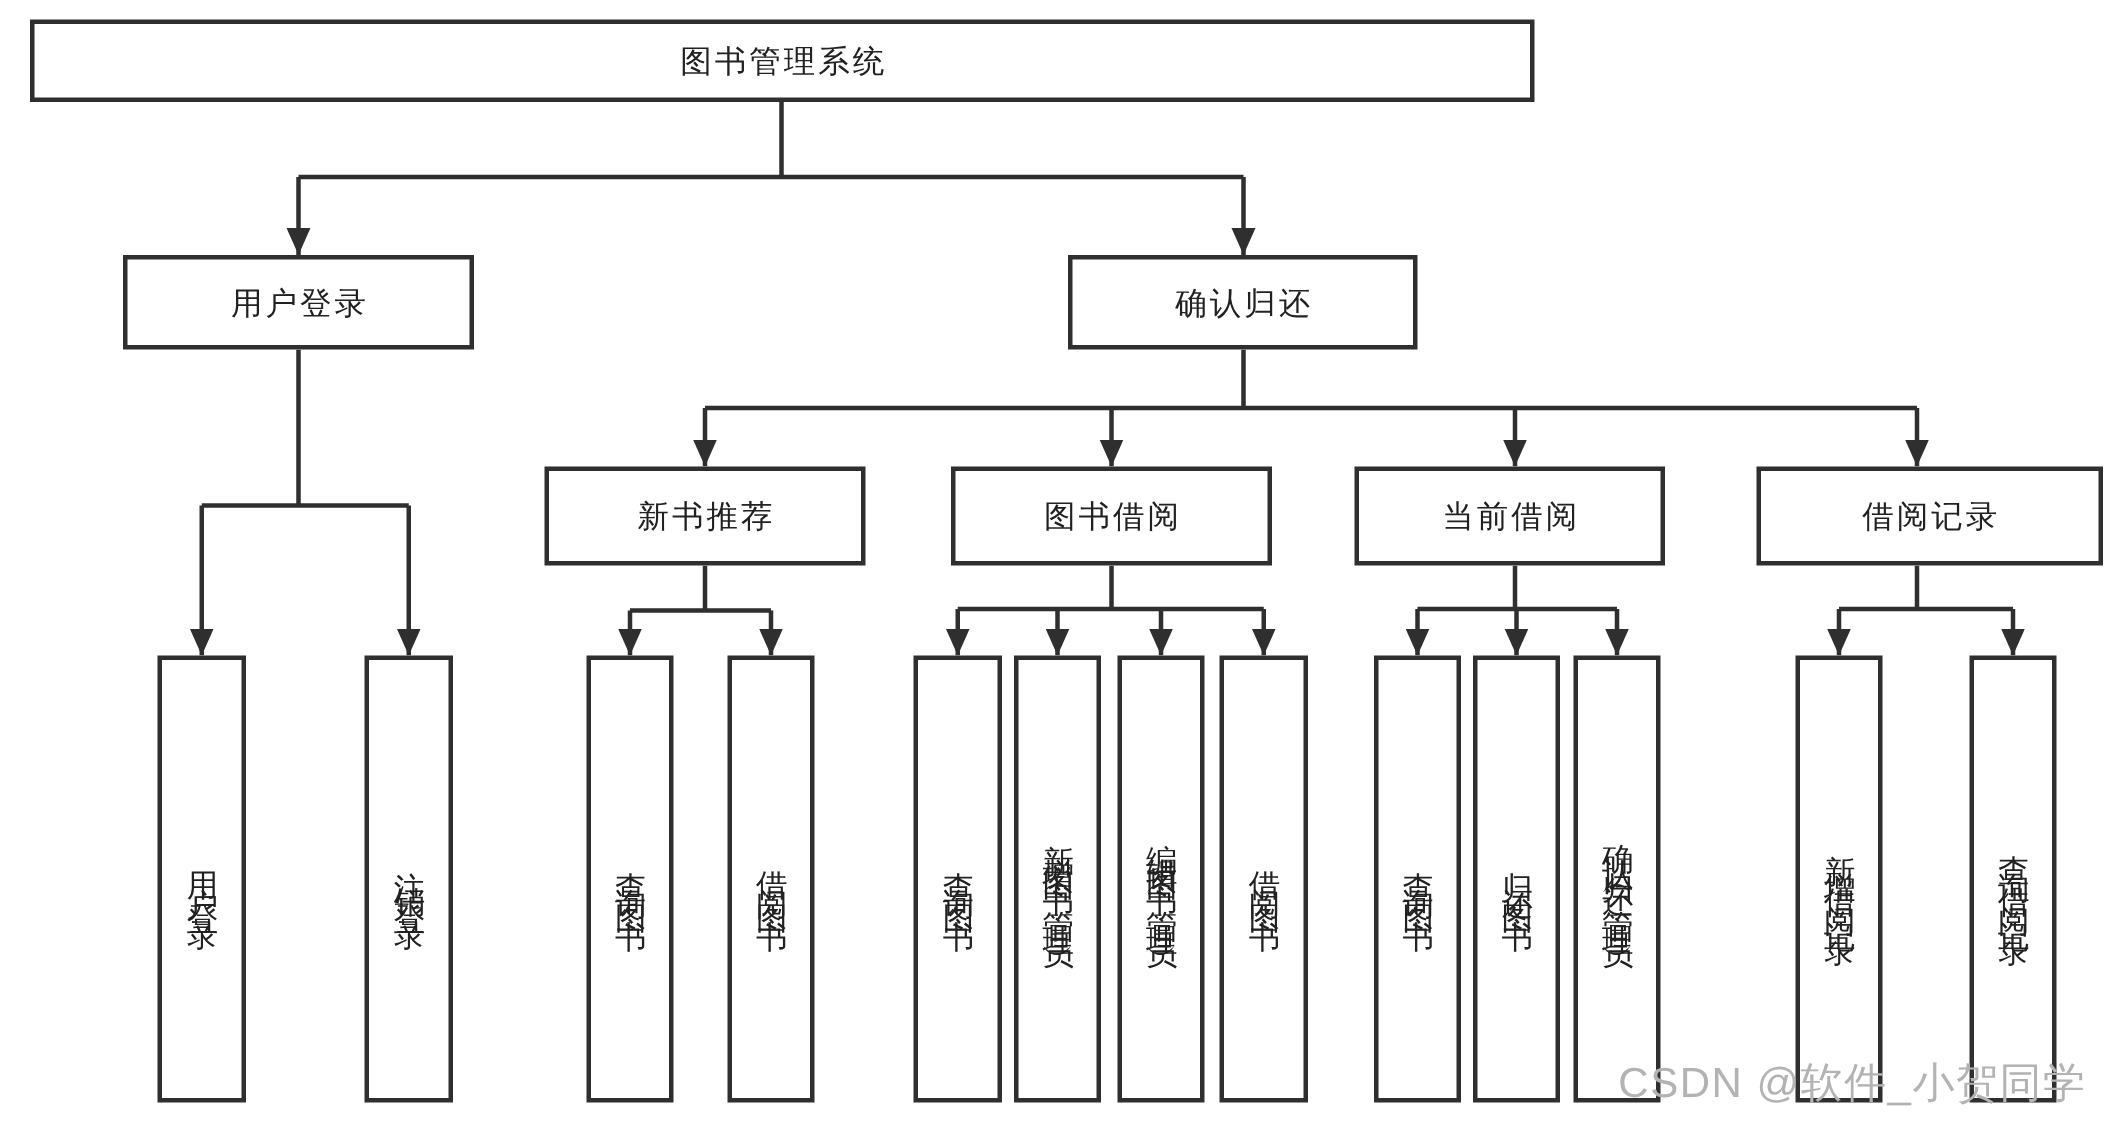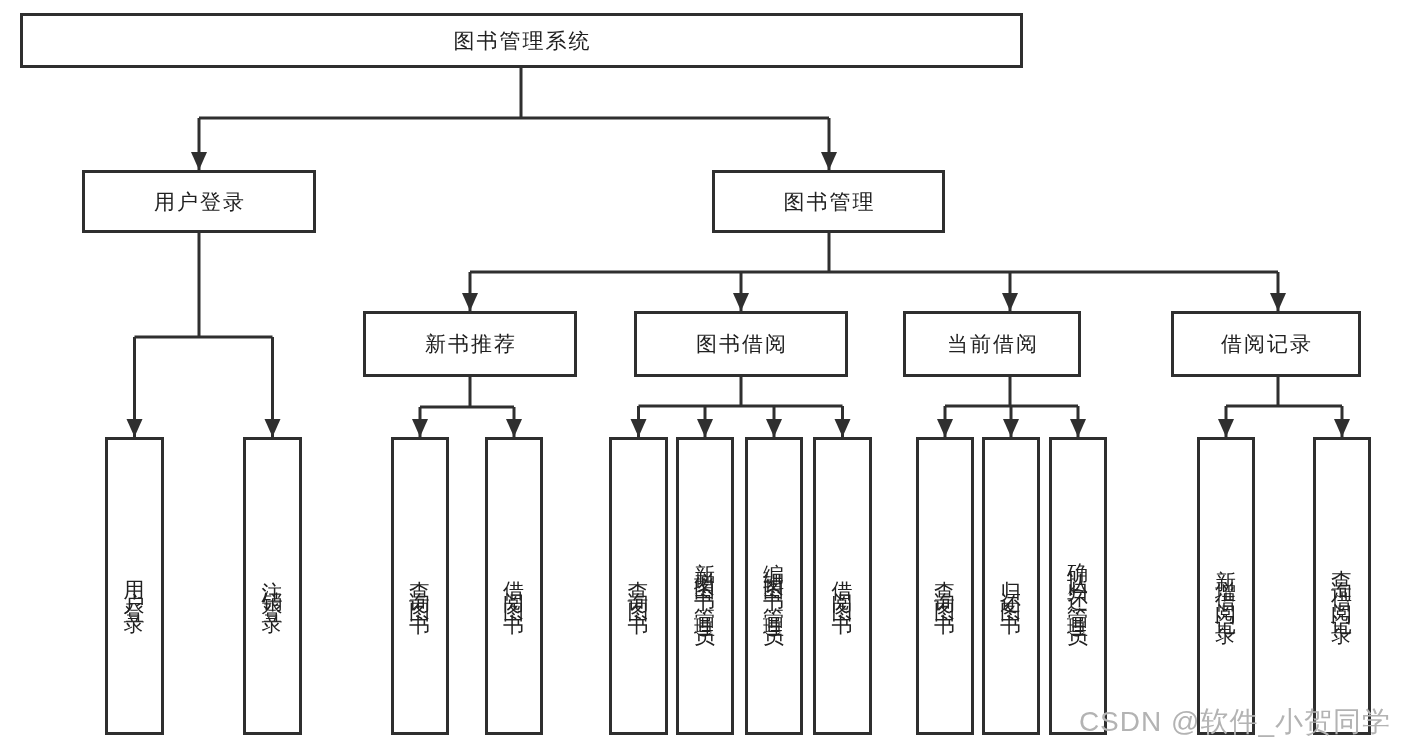--- a/index.html
+++ b/index.html
@@ -96,26 +96,26 @@
       <path d="M1011,406 V437"></path>
       <path d="M1078,406 V437"></path>
       <path d="M1226,406 V437"></path>
       <path d="M1342,406 V437"></path>
     </g>
   </svg>
 
   <div class="node" style="left:20px;top:13px;width:1003px;height:55px;">图书管理系统</div>
 
   <div class="node" style="left:82px;top:170px;width:234px;height:63px;">用户登录</div>
-  <div class="node" style="left:712px;top:170px;width:233px;height:63px;">图书管理</div>
+  <div class="node" style="left:712px;top:170px;width:233px;height:63px;">确认归还</div>
 
   <div class="node" style="left:634px;top:311px;width:214px;height:66px;">图书借阅</div>
   <div class="node" style="left:363px;top:311px;width:214px;height:66px;">新书推荐</div>
-  <div class="node" style="left:903px;top:311px;width:178px;height:66px;">当前借阅</div>
-  <div class="node" style="left:1171px;top:311px;width:190px;height:66px;">借阅记录</div>
+  <div class="node" style="left:903px;top:311px;width:207px;height:66px;">当前借阅</div>
+  <div class="node" style="left:1171px;top:311px;width:231px;height:66px;">借阅记录</div>
 
   <div class="leaf" style="left:105px;width:59px;">
     <span>用户登录</span>
   </div>
   <div class="leaf" style="left:243px;width:59px;">
     <span>注销登录</span>
   </div>
 
   <div class="leaf" style="left:391px;width:58px;">
     <span>查询图书</span>

